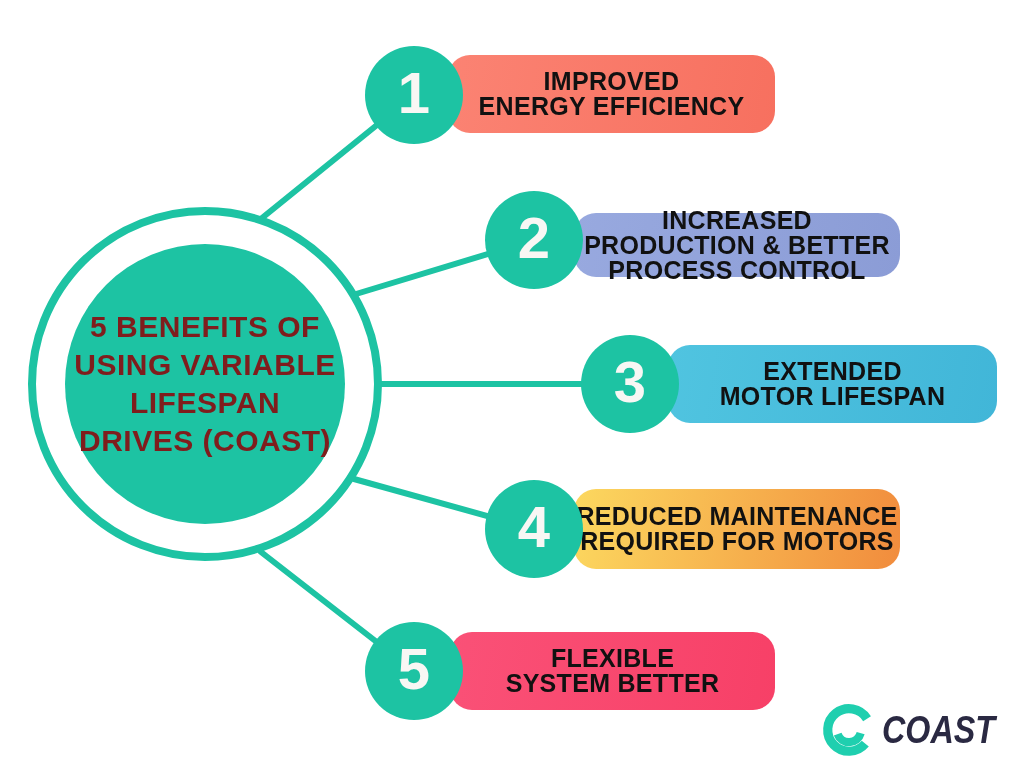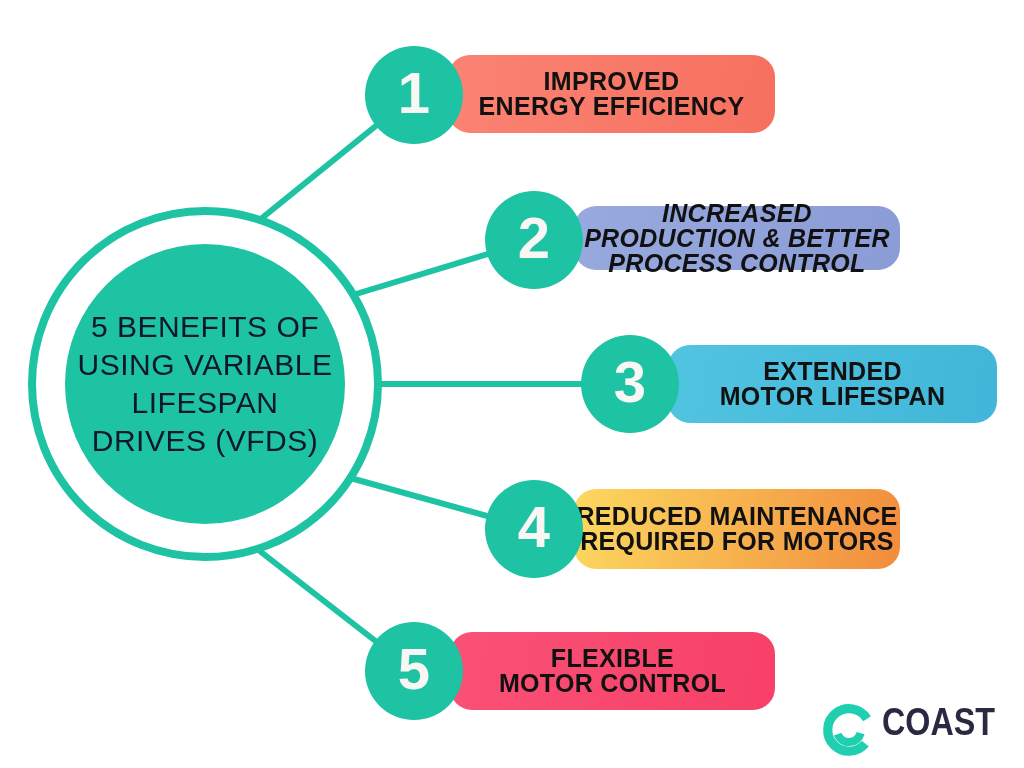--- a/index.html
+++ b/index.html
@@ -14,53 +14,53 @@
   .center-outer{
     position:absolute;left:28px;top:207px;width:338px;height:338px;
     border:8px solid var(--teal);border-radius:50%;background:#ffffff;
   }
   .center-inner{
     position:absolute;left:65px;top:244px;width:280px;height:280px;
     border-radius:50%;background:var(--teal);
     display:flex;align-items:center;justify-content:center;
   }
   .center-title{
-    color:#0f172a;font-size:30px;line-height:38px;font-weight:400;
+    color:#7f1d1d;font-size:30px;line-height:38px;font-weight:700;
     text-align:center;letter-spacing:0.5px;
   }
   
   .bar{
     position:absolute;border-radius:22px;
     display:flex;align-items:center;justify-content:center;
   }
   .bar-text{
     color:var(--bar-text);font-weight:800;font-size:25px;line-height:25px;
     text-align:center;letter-spacing:0.3px;
   }
   .bar-1{left:448px;top:55px;width:327px;height:78px;}
-  .bar-2{left:574px;top:206px;width:326px;height:64px;font-style:italic;}
+  .bar-2{left:574px;top:213px;width:326px;height:64px;}
   .bar-3{left:668px;top:345px;width:329px;height:78px;}
   .bar-4{left:574px;top:489px;width:326px;height:80px;}
   .bar-5{left:450px;top:632px;width:325px;height:78px;}
   
   .badge{
     position:absolute;width:98px;height:98px;border-radius:50%;
     background:var(--teal);display:flex;align-items:center;justify-content:center;
   }
   .badge span{
     color:#f8f7f4;font-size:58px;font-weight:800;line-height:1;
     padding-bottom:4px;
   }
   .badge-1{left:365px;top:46px;}
   .badge-2{left:485px;top:191px;}
   .badge-3{left:581px;top:335px;}
   .badge-4{left:485px;top:480px;}
   .badge-5{left:365px;top:622px;}
   
-  .logo{position:absolute;left:820px;top:701px;display:flex;align-items:flex-start;}
+  .logo{position:absolute;left:820px;top:701px;display:flex;align-items:center;font-style:italic;}
   .logo-icon{width:58px;height:58px;display:block;}
   .logo-ring{fill:none;stroke:var(--logo-teal);stroke-width:9.5;}
   .logo-smile{fill:none;stroke:var(--logo-teal);stroke-width:8.5;}
   .logo-text{
     color:var(--navy);font-size:38px;font-weight:800;margin-left:4px;
     transform:scaleX(0.85);transform-origin:left center;letter-spacing:0px;
   }
 </style>
 </head>
 <body>
@@ -74,21 +74,21 @@
     <line class="cline" x1="354" y1="479" x2="534" y2="529"></line>
     <line class="cline" x1="261" y1="552" x2="414" y2="671"></line>
   </svg>
 
   <div class="center-outer"></div>
   <div class="center-inner">
     <div class="center-title">
       <div>5 BENEFITS OF</div>
       <div>USING VARIABLE</div>
       <div>LIFESPAN</div>
-      <div>DRIVES (VFDS)</div>
+      <div>DRIVES (COAST)</div>
     </div>
   </div>
 
   <div class="bar bar-1" style="background: linear-gradient(100deg, rgb(251, 131, 115), rgb(247, 112, 95));">
     <div class="bar-text">
       <div>IMPROVED</div>
       <div>ENERGY EFFICIENCY</div>
     </div>
   </div>
   <div class="bar bar-2" style="background: linear-gradient(100deg, rgb(152, 169, 223), rgb(139, 156, 214));">
@@ -106,21 +106,21 @@
   </div>
   <div class="bar bar-4" style="background: linear-gradient(100deg, rgb(252, 216, 95), rgb(241, 140, 61));">
     <div class="bar-text">
       <div>REDUCED MAINTENANCE</div>
       <div>REQUIRED FOR MOTORS</div>
     </div>
   </div>
   <div class="bar bar-5" style="background: linear-gradient(100deg, rgb(250, 81, 119), rgb(247, 64, 103)); justify-content: center;">
     <div class="bar-text">
       <div>FLEXIBLE</div>
-      <div>MOTOR CONTROL</div>
+      <div>SYSTEM BETTER</div>
     </div>
   </div>
 
   <div class="badge badge-1">
       <span>1</span>
     </div>
   <div class="badge badge-2">
       <span>2</span>
     </div>
   <div class="badge badge-3">

